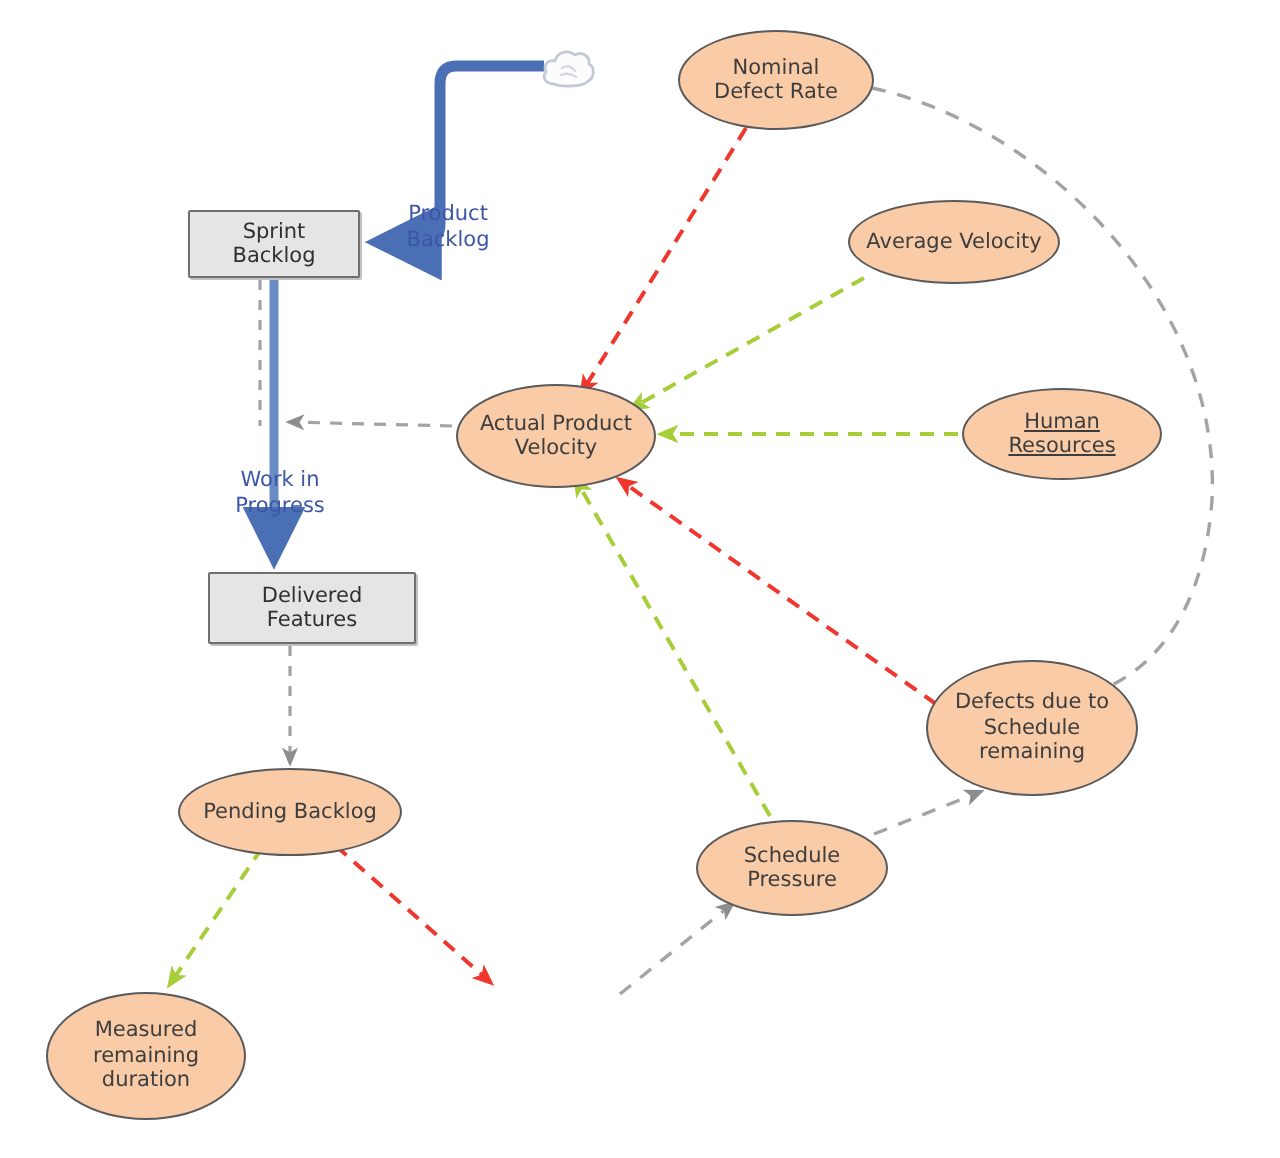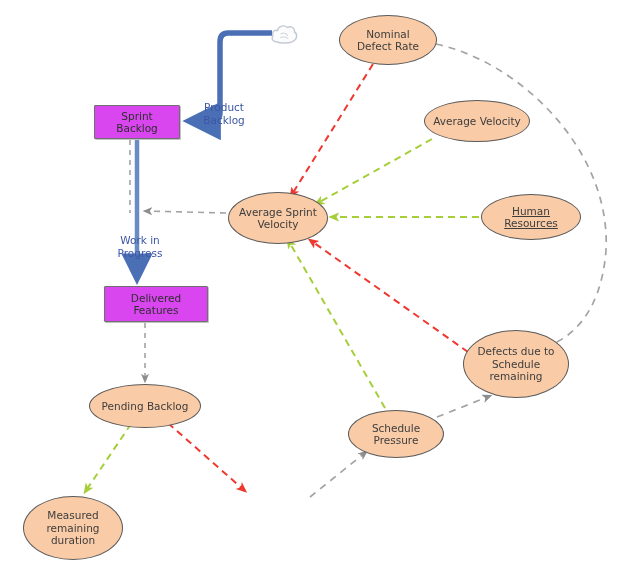--- a/index.html
+++ b/index.html
@@ -39,21 +39,21 @@
   .node-var {
     background: #f9cba7;
     border: 1.6px solid #5a5a5a;
     border-radius: 50%;
     font-size: 10.5px;
     line-height: 12.5px;
     color: #3d3d3d;
     align-items: center;
   }
   .node-stock {
-    background: #d946ef;
+    background: #e5e5e5;
     border: 1.8px solid #6f6f6f;
     border-radius: 1px;
     font-size: 10.5px;
     line-height: 12.5px;
     color: #2f2f2f;
     box-shadow: 1px 1px 0 rgba(120,120,120,0.45);
   }
   .flow-label {
     position: absolute;
     color: #3c56a5;
@@ -153,21 +153,21 @@
   <div class="node node-var" style="left:339px; top:15px; width:98px; height:50px;">
     <span class="node-label">Nominal
 Defect Rate</span>
   </div>
 
   <div class="node node-var" style="left:424px; top:100px; width:106px; height:42px;">
     <span class="node-label">Average Velocity</span>
   </div>
 
   <div class="node node-var" style="left:228px; top:192px; width:100px; height:52px;">
-    <span class="node-label">Average Sprint
+    <span class="node-label">Actual Product
 Velocity</span>
   </div>
 
   <div class="node node-var" style="left:481px; top:194px; width:100px; height:46px;text-decoration:underline;">
     <span class="node-label">Human
 Resources</span>
   </div>
 
   <div class="node node-var" style="left:463px; top:330px; width:106px; height:68px;">
     <span class="node-label">Defects due to

